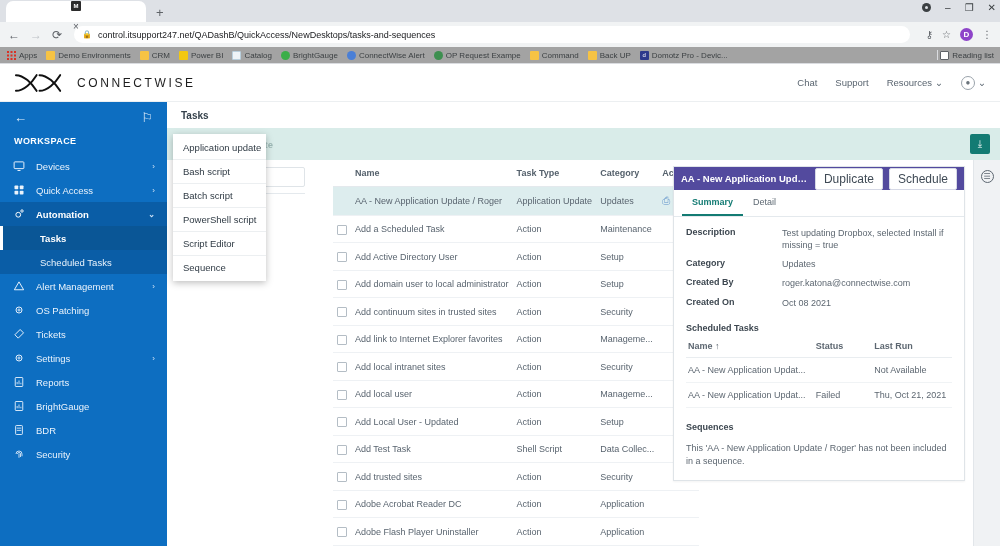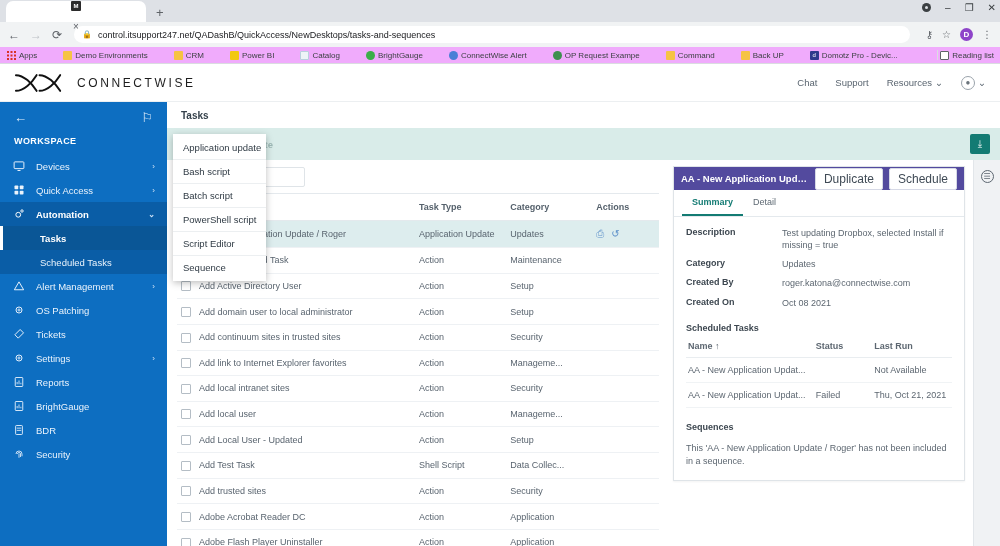--- a/index.html
+++ b/index.html
@@ -70,23 +70,23 @@
   .tb-right { display: flex; align-items: center; gap: 9px; }
   .tb-icon { font-size: 10px; color: #5f6368; cursor: pointer; }
   .avatar-chip {
     width: 13px; height: 13px; border-radius: 50%;
     background: #8e44c9; color: #fff; font-size: 8px;
     display: flex; align-items: center; justify-content: center;
     font-weight: bold; cursor: pointer;
   }
 
   .bookmarks {
-    height: 17px; background: #f0abfc;
+    height: 17px; background: #a3a3a3;
     border-bottom: 1px solid #dadce0;
-    display: flex; align-items: center; padding: 0 7px; gap: 26px;
+    display: flex; align-items: center; padding: 0 7px; gap: 9px;
     font-size: 8px; color: #3c4043; position: relative;
   }
   .bm { display: flex; align-items: center; gap: 3px; cursor: pointer;
         white-space: nowrap; }
   .bm-ico { width: 9px; height: 9px; flex: 0 0 auto;
             display: inline-block; border-radius: 1px; }
   .bm-folder { background: #f6c344; }
   .bm-grid {
     background: transparent; position: relative; color: #5f6368;
     font-size: 8px; line-height: 9px; text-align: center;
@@ -190,22 +190,22 @@
     background: #fff; box-shadow: 0 2px 7px rgba(0,0,0,.26);
     z-index: 40; padding: 2px 0;
   }
   .dd-item {
     padding: 6px 10px; font-size: 9.5px; color: #2f3a44; cursor: pointer;
     border-bottom: 1px solid #eceff1; white-space: nowrap;
   }
   .dd-item:last-child { border-bottom: none; }
 
   .content-row { flex: 1; display: flex; min-height: 0; }
-  .list-pane { flex: 1; display: flex; flex-direction: column;
-               min-width: 0; padding: 0 8px 0 10px; }
+  .list-pane { flex: 1; display: flex; flex-direction: row;
+               min-width: 0; padding: 0 8px 0 10px; gap: 28px; }
   .search-row {
     height: 34px; display: flex; align-items: center; flex: 0 0 auto;
     border-bottom: 1px solid #e4e9ed;
   }
   .search-box {
     width: 128px; height: 20px; border: 1px solid #dfe4e8;
     border-radius: 2px; display: flex; align-items: center;
     padding: 0 6px; gap: 4px; background: #fff;
   }
   .search-box input {

